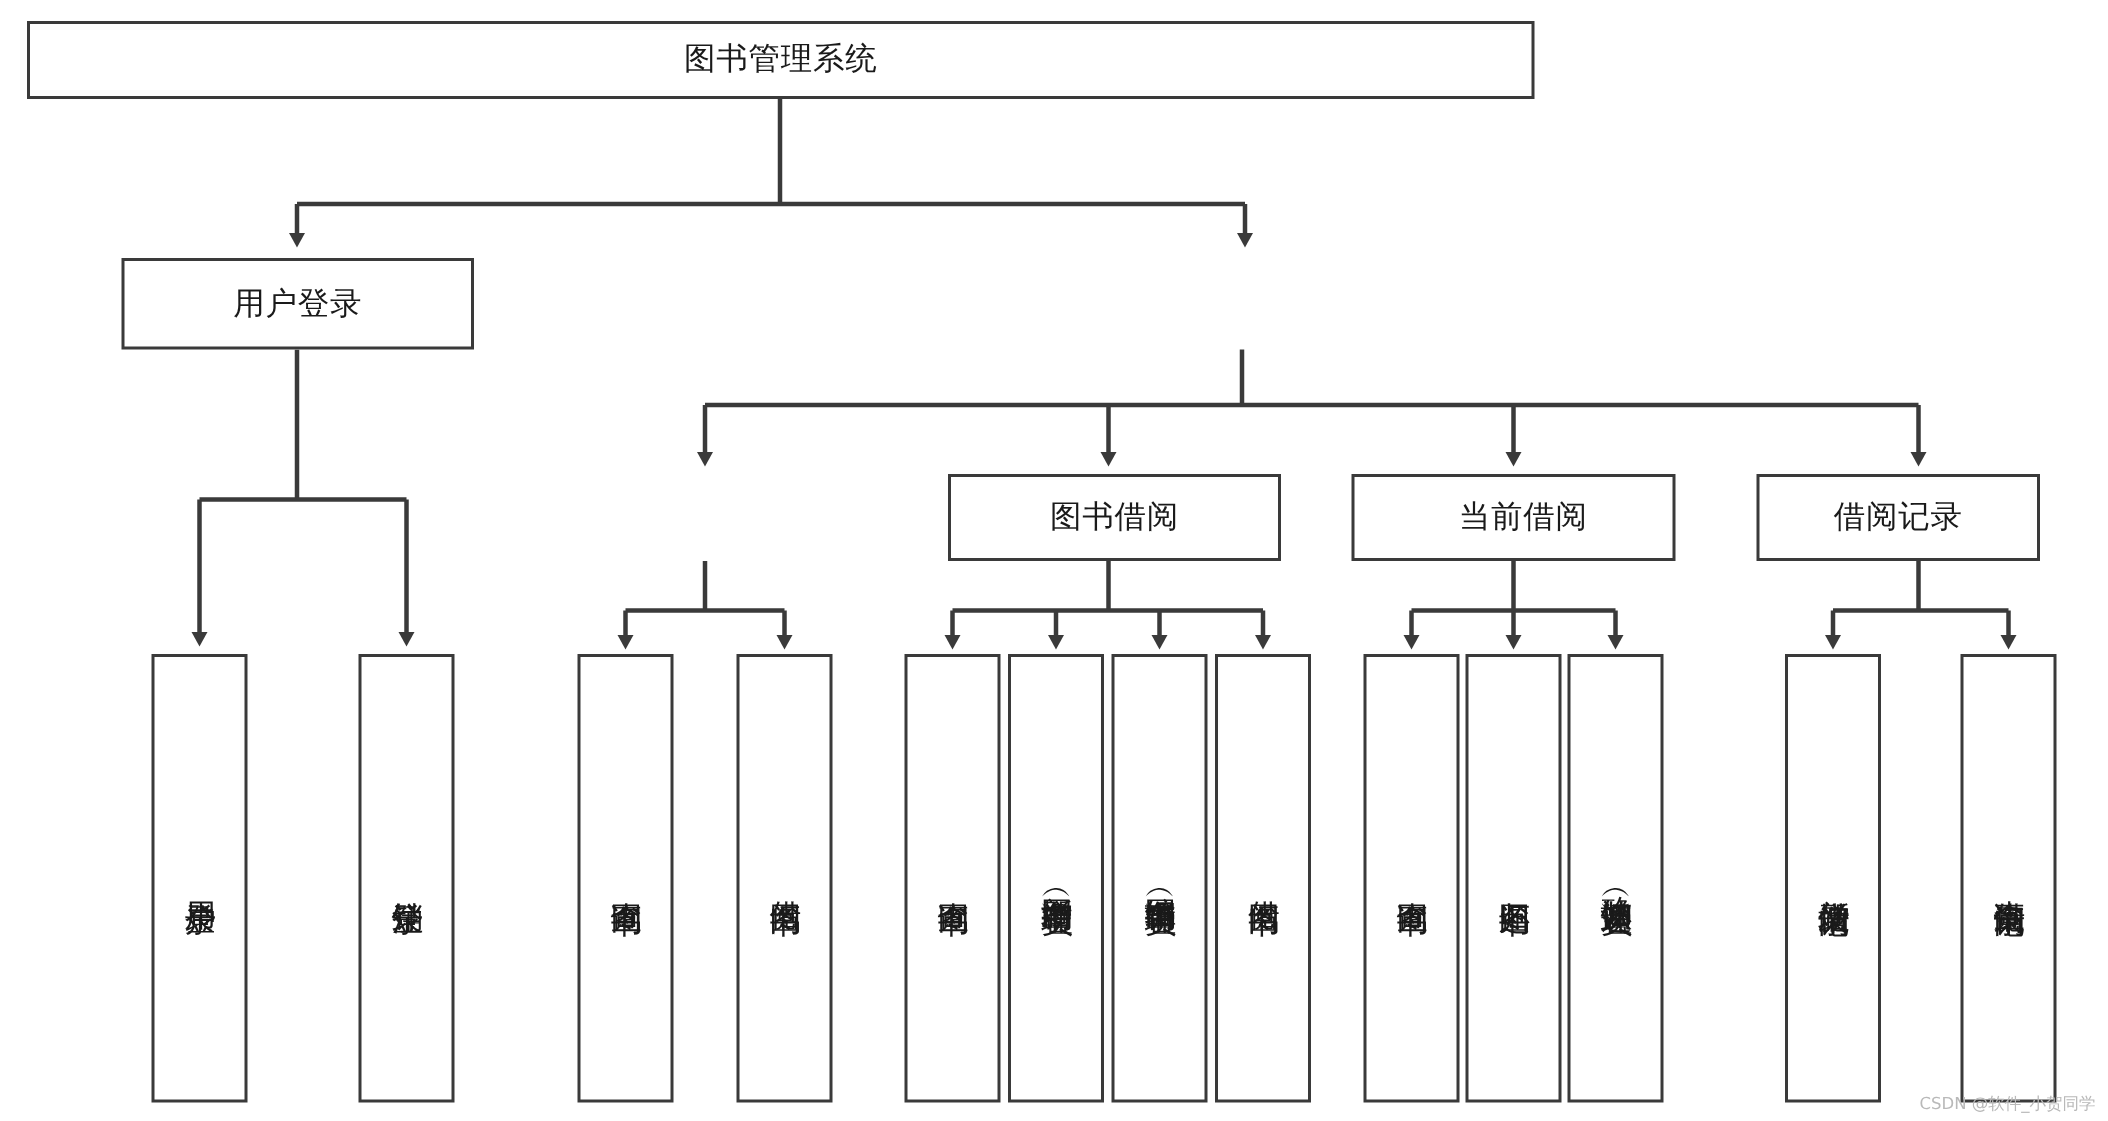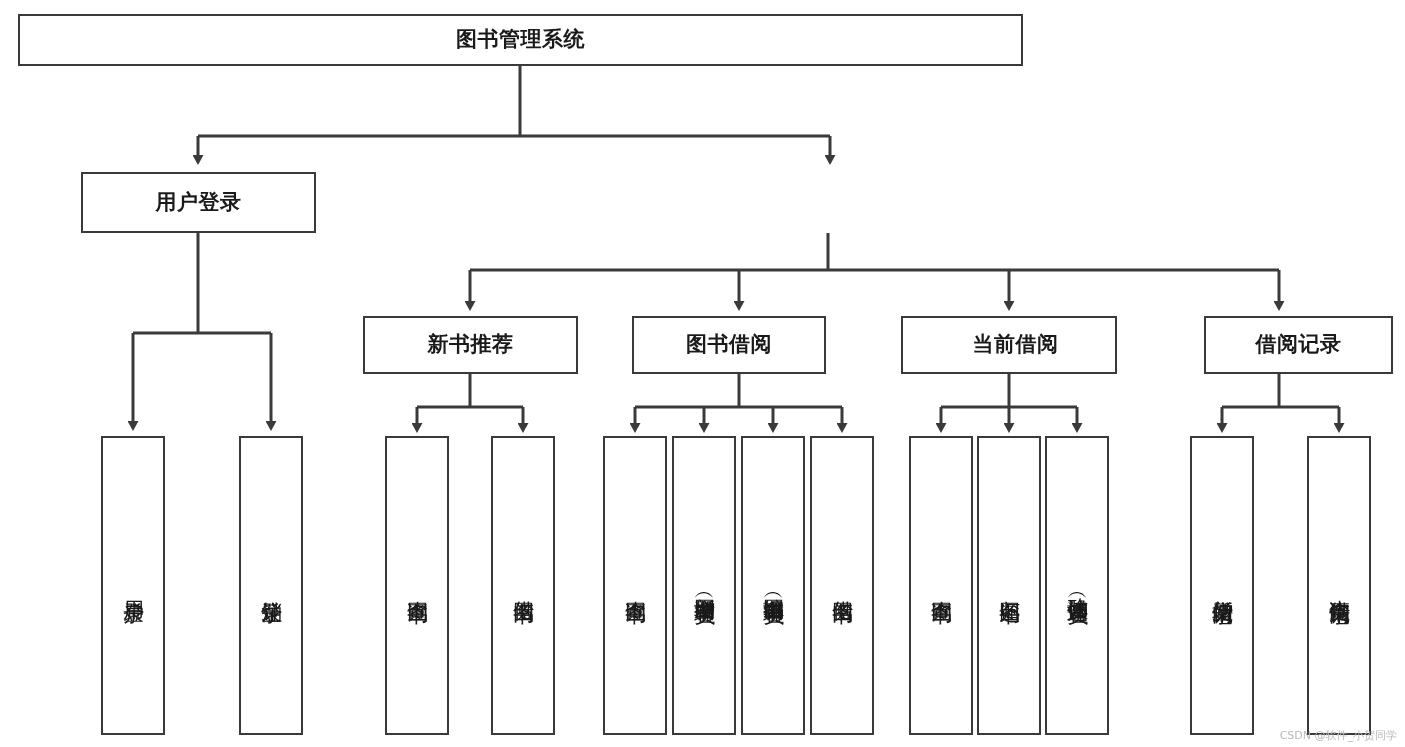--- a/index.html
+++ b/index.html
@@ -39,21 +39,20 @@
   }
   .node .label {
     display: block;
     text-align: center;
     line-height: 1.12;
   }
   .node.horiz .label {
     writing-mode: horizontal-tb;
     font-size: 21px;
     letter-spacing: 0.5px;
-    font-weight: bold;
   }
   .node.root .label {
     font-size: 21px;
   }
   .node.vert {
     align-items: center;
     justify-content: center;
   }
   .node.vert .label {
     writing-mode: vertical-rl;
@@ -131,33 +130,30 @@
 
   <div class="node root horiz" style="left:18px; top:14px; width:1005px; height:52px;">
     <span class="label">图书管理系统</span>
   </div>
 
   <div class="node horiz" style="left:81px; top:172px; width:235px; height:61px;">
     <span class="label">用户登录</span>
   </div>
 
 
-  <div class="node horiz" style="left:363px; top:316px; width:215px; height:58px;">
-    <span class="label">新书推荐</span>
-  </div>
-
-  <div class="node horiz" style="left:632px; top:316px; width:194px; height:58px;">
+
+  <div class="node horiz" style="left:632px; top:316px; width:222px; height:58px;">
     <span class="label">图书借阅</span>
   </div>
 
   <div class="node horiz" style="left:901px; top:316px; width:216px; height:58px;padding-left:13px;">
     <span class="label">当前借阅</span>
   </div>
 
-  <div class="node horiz" style="left:1171px; top:316px; width:189px; height:58px;margin-left:33px;">
+  <div class="node horiz" style="left:1171px; top:316px; width:189px; height:58px;">
     <span class="label">借阅记录</span>
   </div>
 
   <div class="node vert" style="left:101px; top:436px; width:64px; height:299px;">
     <span class="label">用户登录</span>
   </div>
 
   <div class="node vert" style="left:239px; top:436px; width:64px; height:299px;">
     <span class="label">注销登录</span>
   </div>

